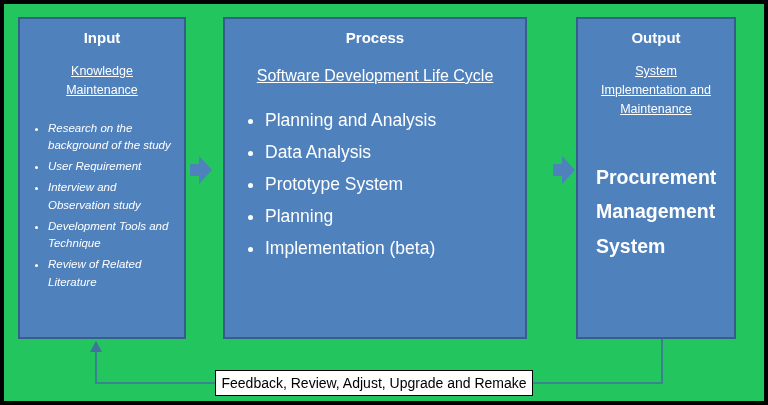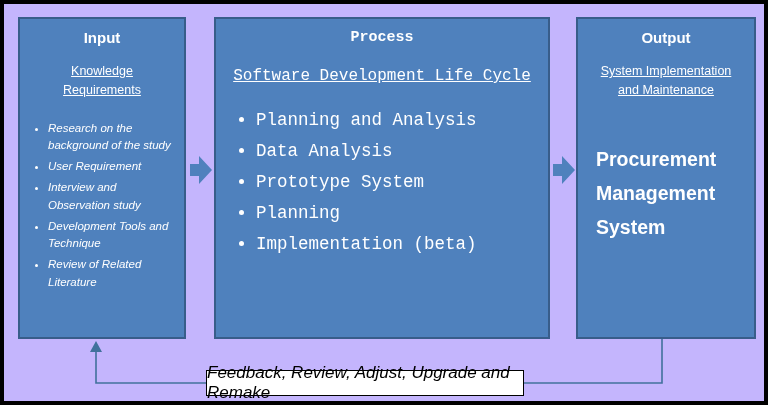--- a/index.html
+++ b/index.html
@@ -11,35 +11,35 @@
   }
   * { box-sizing: border-box; }
   html, body { margin: 0; padding: 0; background: #fff; }
   body { font-family: "Liberation Sans", sans-serif; }
 
   .frame {
     position: relative;
     width: 768px;
     height: 405px;
     border: 4px solid #000;
-    background: #c4b5fd;
+    background: #22c55e;
     overflow: hidden;
   }
 
   .box {
     position: absolute;
     top: 13px;
     height: 322px;
     background: var(--box-fill);
     border: 2px solid var(--box-border);
     color: var(--text);
   }
   .box-input   { left: 14px;  width: 168px; }
-  .box-process { left: 210px; width: 336px; font-family: Liberation Mono, monospace; }
-  .box-output  { left: 572px; width: 180px; }
+  .box-process { left: 219px; width: 304px; }
+  .box-output  { left: 572px; width: 160px; }
 
   .box-title {
     text-align: center;
     font-weight: bold;
     font-size: 15px;
     margin-top: 10px;
   }
   .box-subtitle {
     text-align: center;
     text-decoration: underline;
@@ -91,42 +91,41 @@
     position: absolute;
     left: 0; top: 0;
     width: 768px; height: 405px;
     pointer-events: none;
   }
   .feedback-svg path { stroke: var(--feedback-line); stroke-width: 1.6px; fill: none; }
   .feedback-svg polygon { fill: var(--feedback-line); }
 
   .feedback-label {
     position: absolute;
-    left: 202px;
+    left: 211px;
     top: 366px;
     width: 318px;
     height: 26px;
     background: #fff;
     border: 1px solid #000;
     color: #000;
-    font-size: 17px;
+    font-size: 14px;
     display: flex;
     align-items: center;
     justify-content: center;
-    font-style: italic;
   }
 </style>
 </head>
 <body>
 
 <div class="frame">
 
   <div class="box box-input">
     <div class="box-title">Input</div>
-    <div class="box-subtitle">Knowledge Requirements</div>
+    <div class="box-subtitle">Knowledge Maintenance</div>
     <ul class="small-list">
         <li>Research on the background of the study</li>
         <li>User Requirement</li>
         <li>Interview and Observation study</li>
         <li>Development Tools and Technique</li>
         <li>Review of Related Literature</li>
       </ul>
   </div>
 
   <div class="flow-arrow flow-arrow-1">

